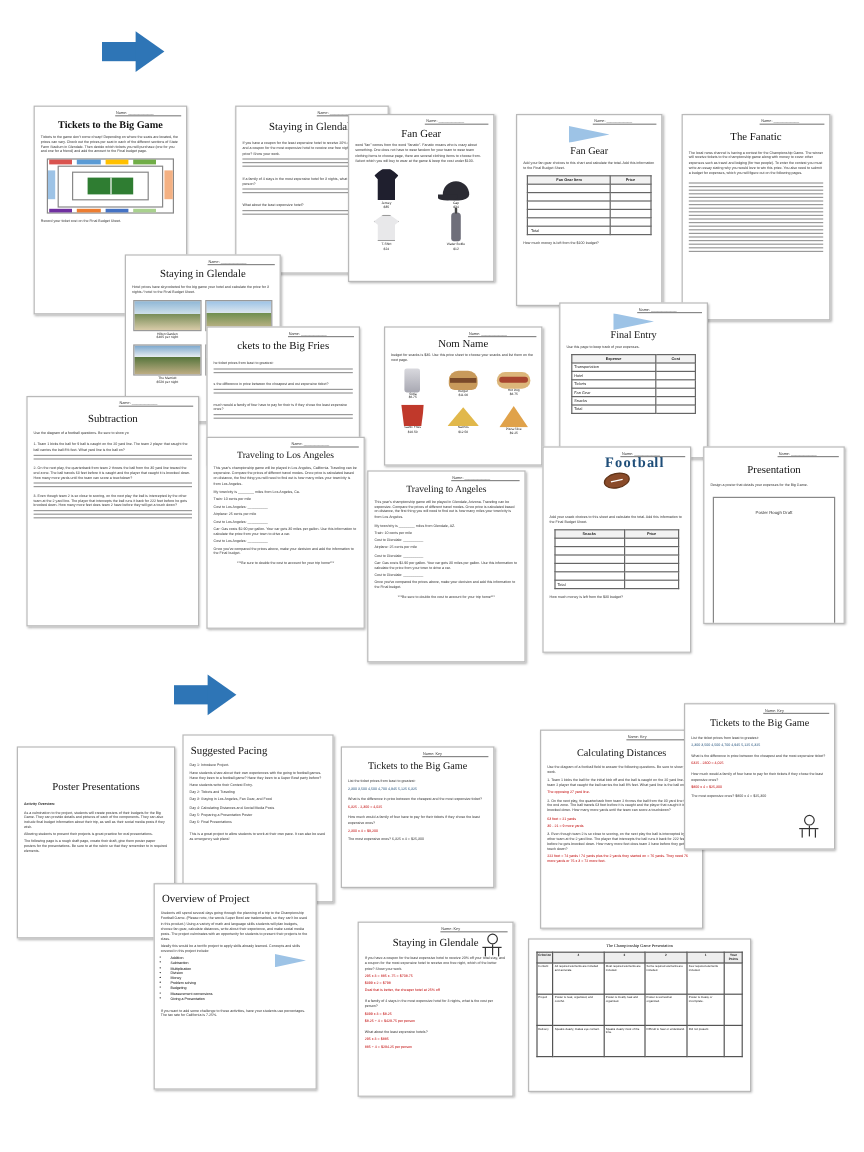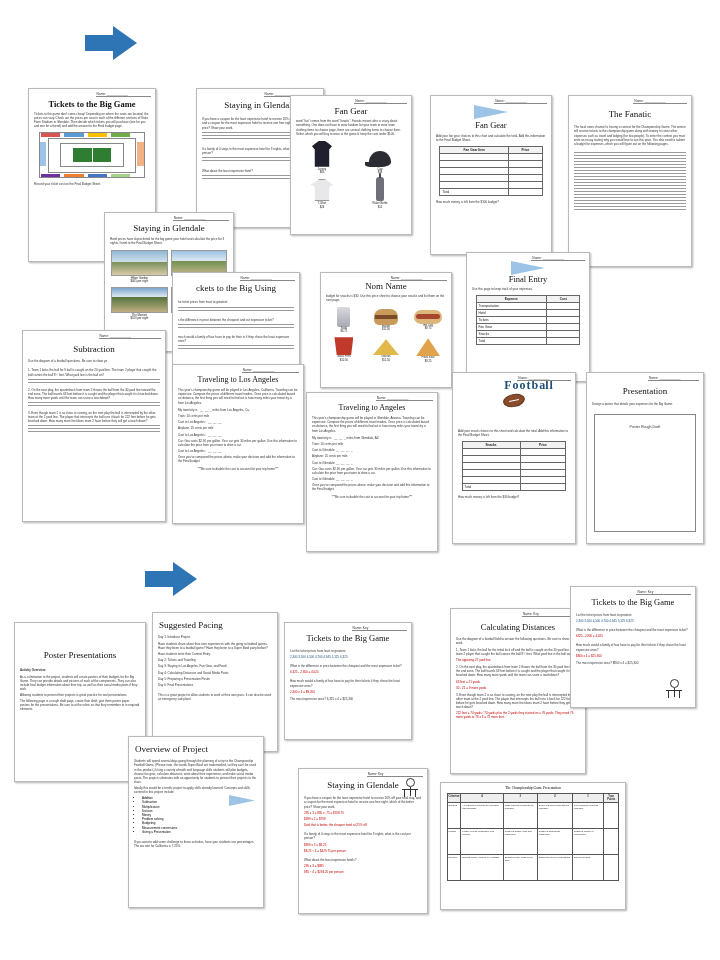--- a/index.html
+++ b/index.html
@@ -322,21 +322,21 @@
       <hr class="rule">
     <p style="margin-top:5px;">3. Even though team 2 is so close to scoring, on the next play the ball is intercepted by the other team at the 2 yard line. The player that intercepts the ball runs it back for 222 feet before he gets knocked down. How many more feet does team 2 have before they will get a touch down?</p>
     <hr class="rule">
       <hr class="rule">
       <hr class="rule">
   </div>
 </div>
 
 <div class="page" style="left:172px; top:272px; width:128px; height:116px;">
   <div class="pg-name">Name: ____________</div>
-  <div class="pg-title" style="font-size:9px; margin-top:11px;">ckets to the Big Using</div>
+  <div class="pg-title" style="font-size:9px; margin-top:11px;">ckets to the Big Fries</div>
   <div class="pg-body tiny" style="margin-top:7px;">
     <p>he ticket prices from least to greatest:</p>
     <hr class="rule">
       <hr class="rule">
     <p style="margin-top:7px;">s the difference in price between the cheapest and ost expensive ticket?</p>
     <hr class="rule">
       <hr class="rule">
     <p style="margin-top:7px;">much would a family of four have to pay for their ts if they chose the least expensive ones?</p>
     <hr class="rule">
       <hr class="rule">
@@ -491,21 +491,21 @@
           <td>Total</td>
           <td class="h"></td>
         </tr>
   </tbody>
     </table>
   <div class="pg-body tiny">
     <p>How much money is left from the $30 budget?</p>
   </div>
 </div>
 
-<div class="page" style="left:586px; top:372px; width:118px; height:172px;">
+<div class="page" style="left:586px; top:372px; width:118px; height:148px;">
   <div class="pg-name">Name: ____________</div>
   <div class="pg-title" style="font-size:9px; margin-top:14px;">Presentation</div>
   <div class="pg-body tiny" style="margin-top:6px;">
     <p>Design a poster that details your expenses for the Big Game.</p>
   </div>
   <div style="margin:8px 7px; height:118px; border:.6px solid #888; position:relative;">
     <div style="position:absolute; left:0; right:0; top:10px; text-align:center; font-size:3.6px; color:#333;">Poster Rough Draft</div>
   </div>
 </div>
 

